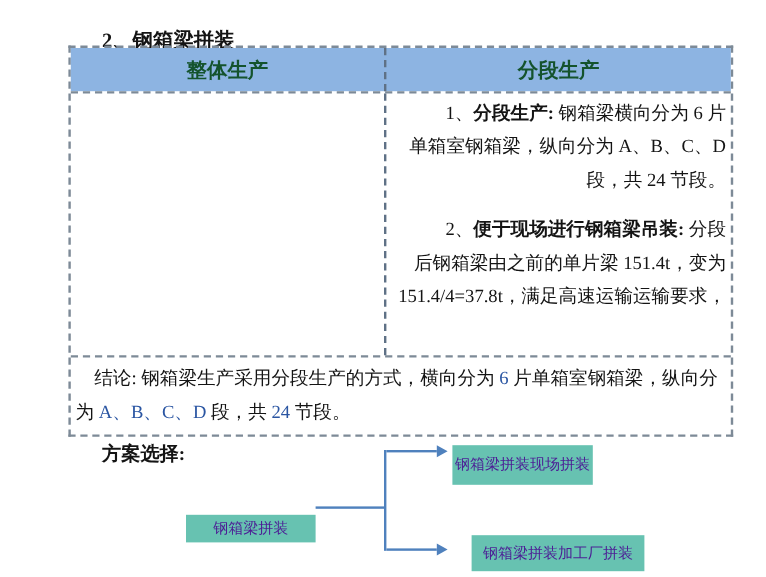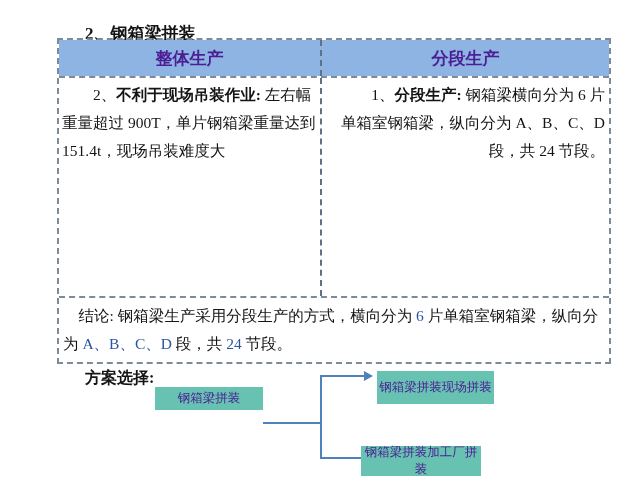--- a/index.html
+++ b/index.html
@@ -13,21 +13,21 @@
     position:absolute; left:85px; top:22px;
     font-size:17px; font-weight:bold; text-decoration:underline;
   }
   .cmp-table {
     position:absolute; left:57px; top:38px; width:554px;
     border:2px dashed #7d8a97;
   }
   .hdr-row { display:flex; height:36px; background:#8DB4E2; }
   .hdr-cell {
     display:flex; align-items:center; justify-content:center;
-    font-weight:bold; font-size:17px; color:#4c1d95;
+    font-weight:bold; font-size:17px; color:#14532d;
   }
   .col-left  { width:263px; border-right:2px dashed #5f7186; }
   .col-right { flex:1;text-align:right; }
   .body-row { display:flex; border-top:2px dashed #7d8a97; min-height:220px; }
   .cell { font-size:15.5px; line-height:28px; padding:3px 4px 3px 3px; }
   .cell p { text-indent:2em; }
   .gap-top { margin-top:13px; }
   .b { font-weight:bold; }
   .concl-row {
     border-top:2px dashed #7d8a97; min-height:62px;
@@ -38,23 +38,23 @@
   .scheme-label {
     position:absolute; left:85px; top:368px;
     font-size:16px; font-weight:bold;
   }
   .flow-box {
     position:absolute; background:#67C2B1; color:#4c1d95;
     font-family:"Liberation Sans","DejaVu Sans",sans-serif; font-size:12.5px;
     display:flex; align-items:center; justify-content:center;
     text-align:center;
   }
-  .box-root { left:155px; top:387px; width:108px; height:23px; }
+  .box-root { left:155px; top:429px; width:108px; height:23px; }
   .box-top  { left:377px; top:371px; width:117px; height:33px; }
-  .box-bot  { left:361px; top:446px; width:120px; height:30px; }
+  .box-bot  { left:393px; top:446px; width:144px; height:30px; }
   .flow-line { position:absolute; background:#4F81BD; }
   .h-line1 { left:263px; top:422px; width:58px; height:2px; }
   .v-line  { left:320px; top:375px; width:2px;  height:84px; }
   .h-line2 { left:322px; top:375px; width:42px; height:2px; }
   .h-line3 { left:322px; top:457px; width:42px; height:2px; }
   .arrow-right {
     position:absolute; width:0; height:0;
     border-left:9px solid #4F81BD;
     border-top:5px solid transparent;
     border-bottom:5px solid transparent;
@@ -71,24 +71,24 @@
 
   <div class="cmp-table">
 
     <div class="hdr-row">
       <div class="hdr-cell col-left">整体生产</div>
       <div class="hdr-cell col-right">分段生产</div>
     </div>
 
     <div class="body-row">
       <div class="cell col-left">
-        <p><span>2、</span><span class="b">不利于现场吊装作业:</span><span> 左右幅重量超过 900T，单片钢箱梁重量达到151.4t，现场吊装难度大</span></p>
       </div>
       <div class="cell col-right">
         <p><span>1、</span><span class="b">分段生产:</span><span> 钢箱梁横向分为 6 片单箱室钢箱梁，纵向分为 A、B、C、D 段，共 24 节段。</span></p>
+        <p class="gap-top"><span>2、</span><span class="b">便于现场进行钢箱梁吊装:</span><span> 分段后钢箱梁由之前的单片梁 151.4t，变为 151.4/4=37.8t，满足高速运输运输要求，</span></p>
       </div>
     </div>
 
     <div class="concl-row">
       <span>结论: 钢箱梁生产采用分段生产的方式，横向分为 </span><span class="accent">6</span><span> 片单箱室钢箱梁，纵向分为 </span><span class="accent">A、B、C、D</span><span> 段，共 </span><span class="accent">24</span><span> 节段。</span>
     </div>
 
   </div>
 
   <div class="scheme-label">方案选择:</div>

